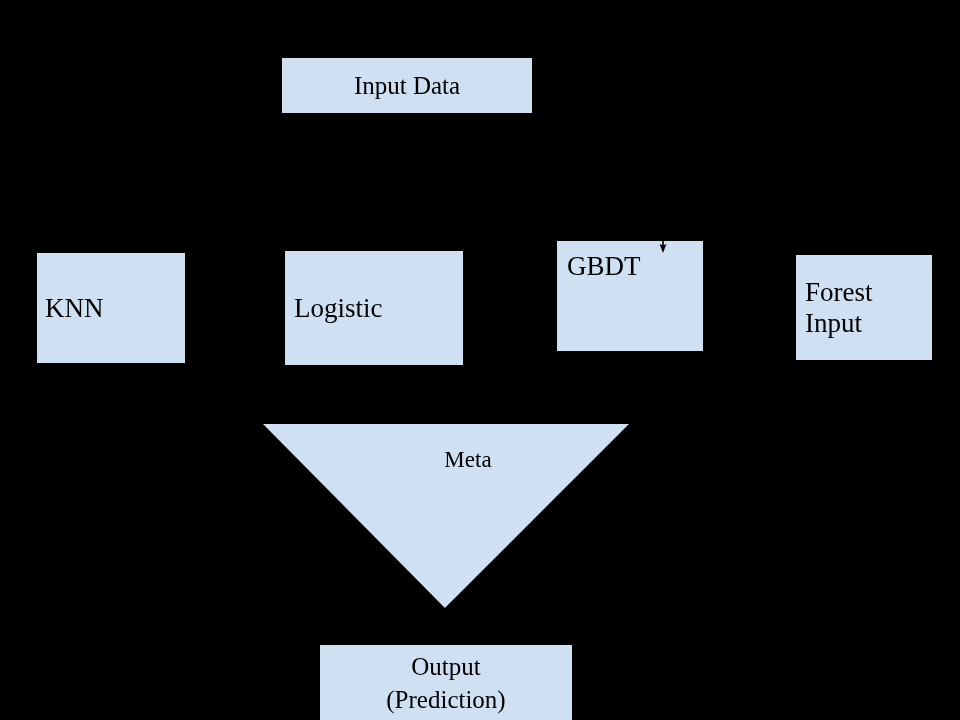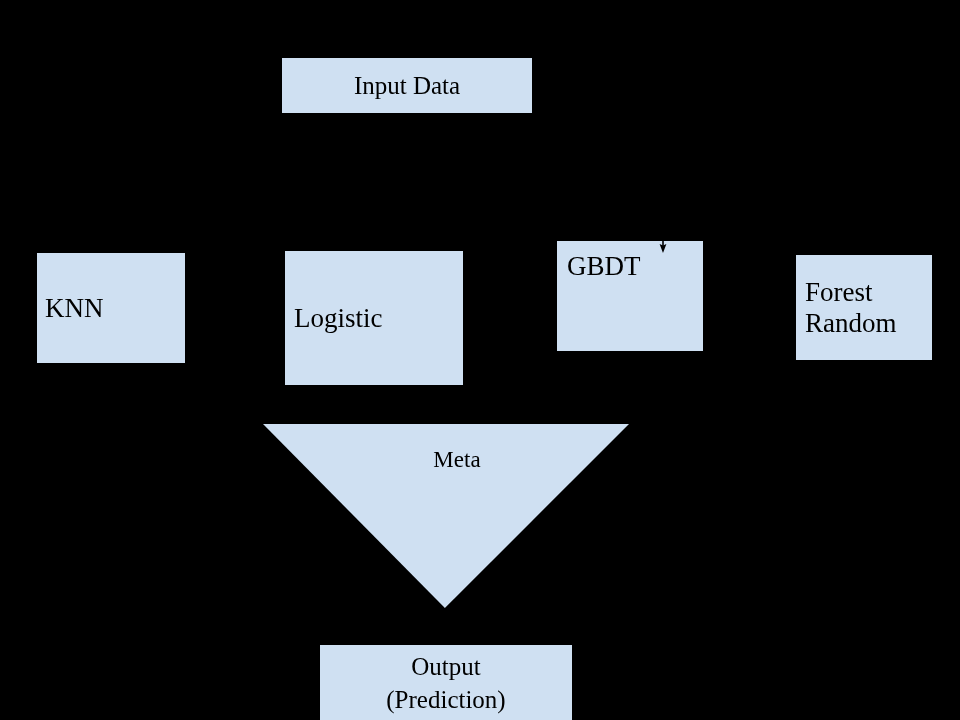--- a/index.html
+++ b/index.html
@@ -48,21 +48,21 @@
     height: 110px;
     align-items: flex-start;
     padding-left: 8px;
     font-size: 27px;
     margin-left: 27px;
   }
   #node-logreg {
     left: 285px;
     top: 251px;
     width: 178px;
-    height: 134px;
+    height: 114px;
     align-items: flex-start;
     padding-left: 9px;
     font-size: 27px;
   }
   #node-gbdt {
     left: 557px;
     top: 241px;
     width: 146px;
     height: 110px;
     align-items: flex-start;
@@ -99,21 +99,21 @@
     height: 184px;
   }
   #node-meta .tri {
     position: absolute;
     inset: 0;
     background: #cfe0f2;
     clip-path: polygon(0% 0%, 100% 0%, 49.7% 100%);
   }
   #node-meta .meta-label {
     position: absolute;
-    left: 3px;
+    left: 14px;
     top: 21px;
     width: 100%;
     text-align: center;
     font-size: 23px;
     line-height: 1.28;
     color: #000000;
     padding-left: 16px;
     box-sizing: border-box;
   }
   #node-meta .meta-label .line { display: block; white-space: pre; }
@@ -152,21 +152,21 @@
     <span class="line">GBDT</span>
   </div>
 
   <svg id="arrow-into-gbdt" viewBox="0 0 14 16">
     <path d="M7 0 L7 9" stroke="#000000" stroke-width="1.6" fill="none"></path>
     <path d="M7 15 L3.6 6 L7 7.6 L10.4 6 Z" fill="#000000"></path>
   </svg>
 
   <div class="node" id="node-rf">
     <span class="line">Forest</span>
-    <span class="line">Random</span>
+    <span class="line">Input</span>
   </div>
 
   <div id="node-meta">
     <div class="tri"></div>
     <div class="meta-label">
       <span class="line">Meta</span>
     </div>
   </div>
 
   <div class="node" id="node-output">

